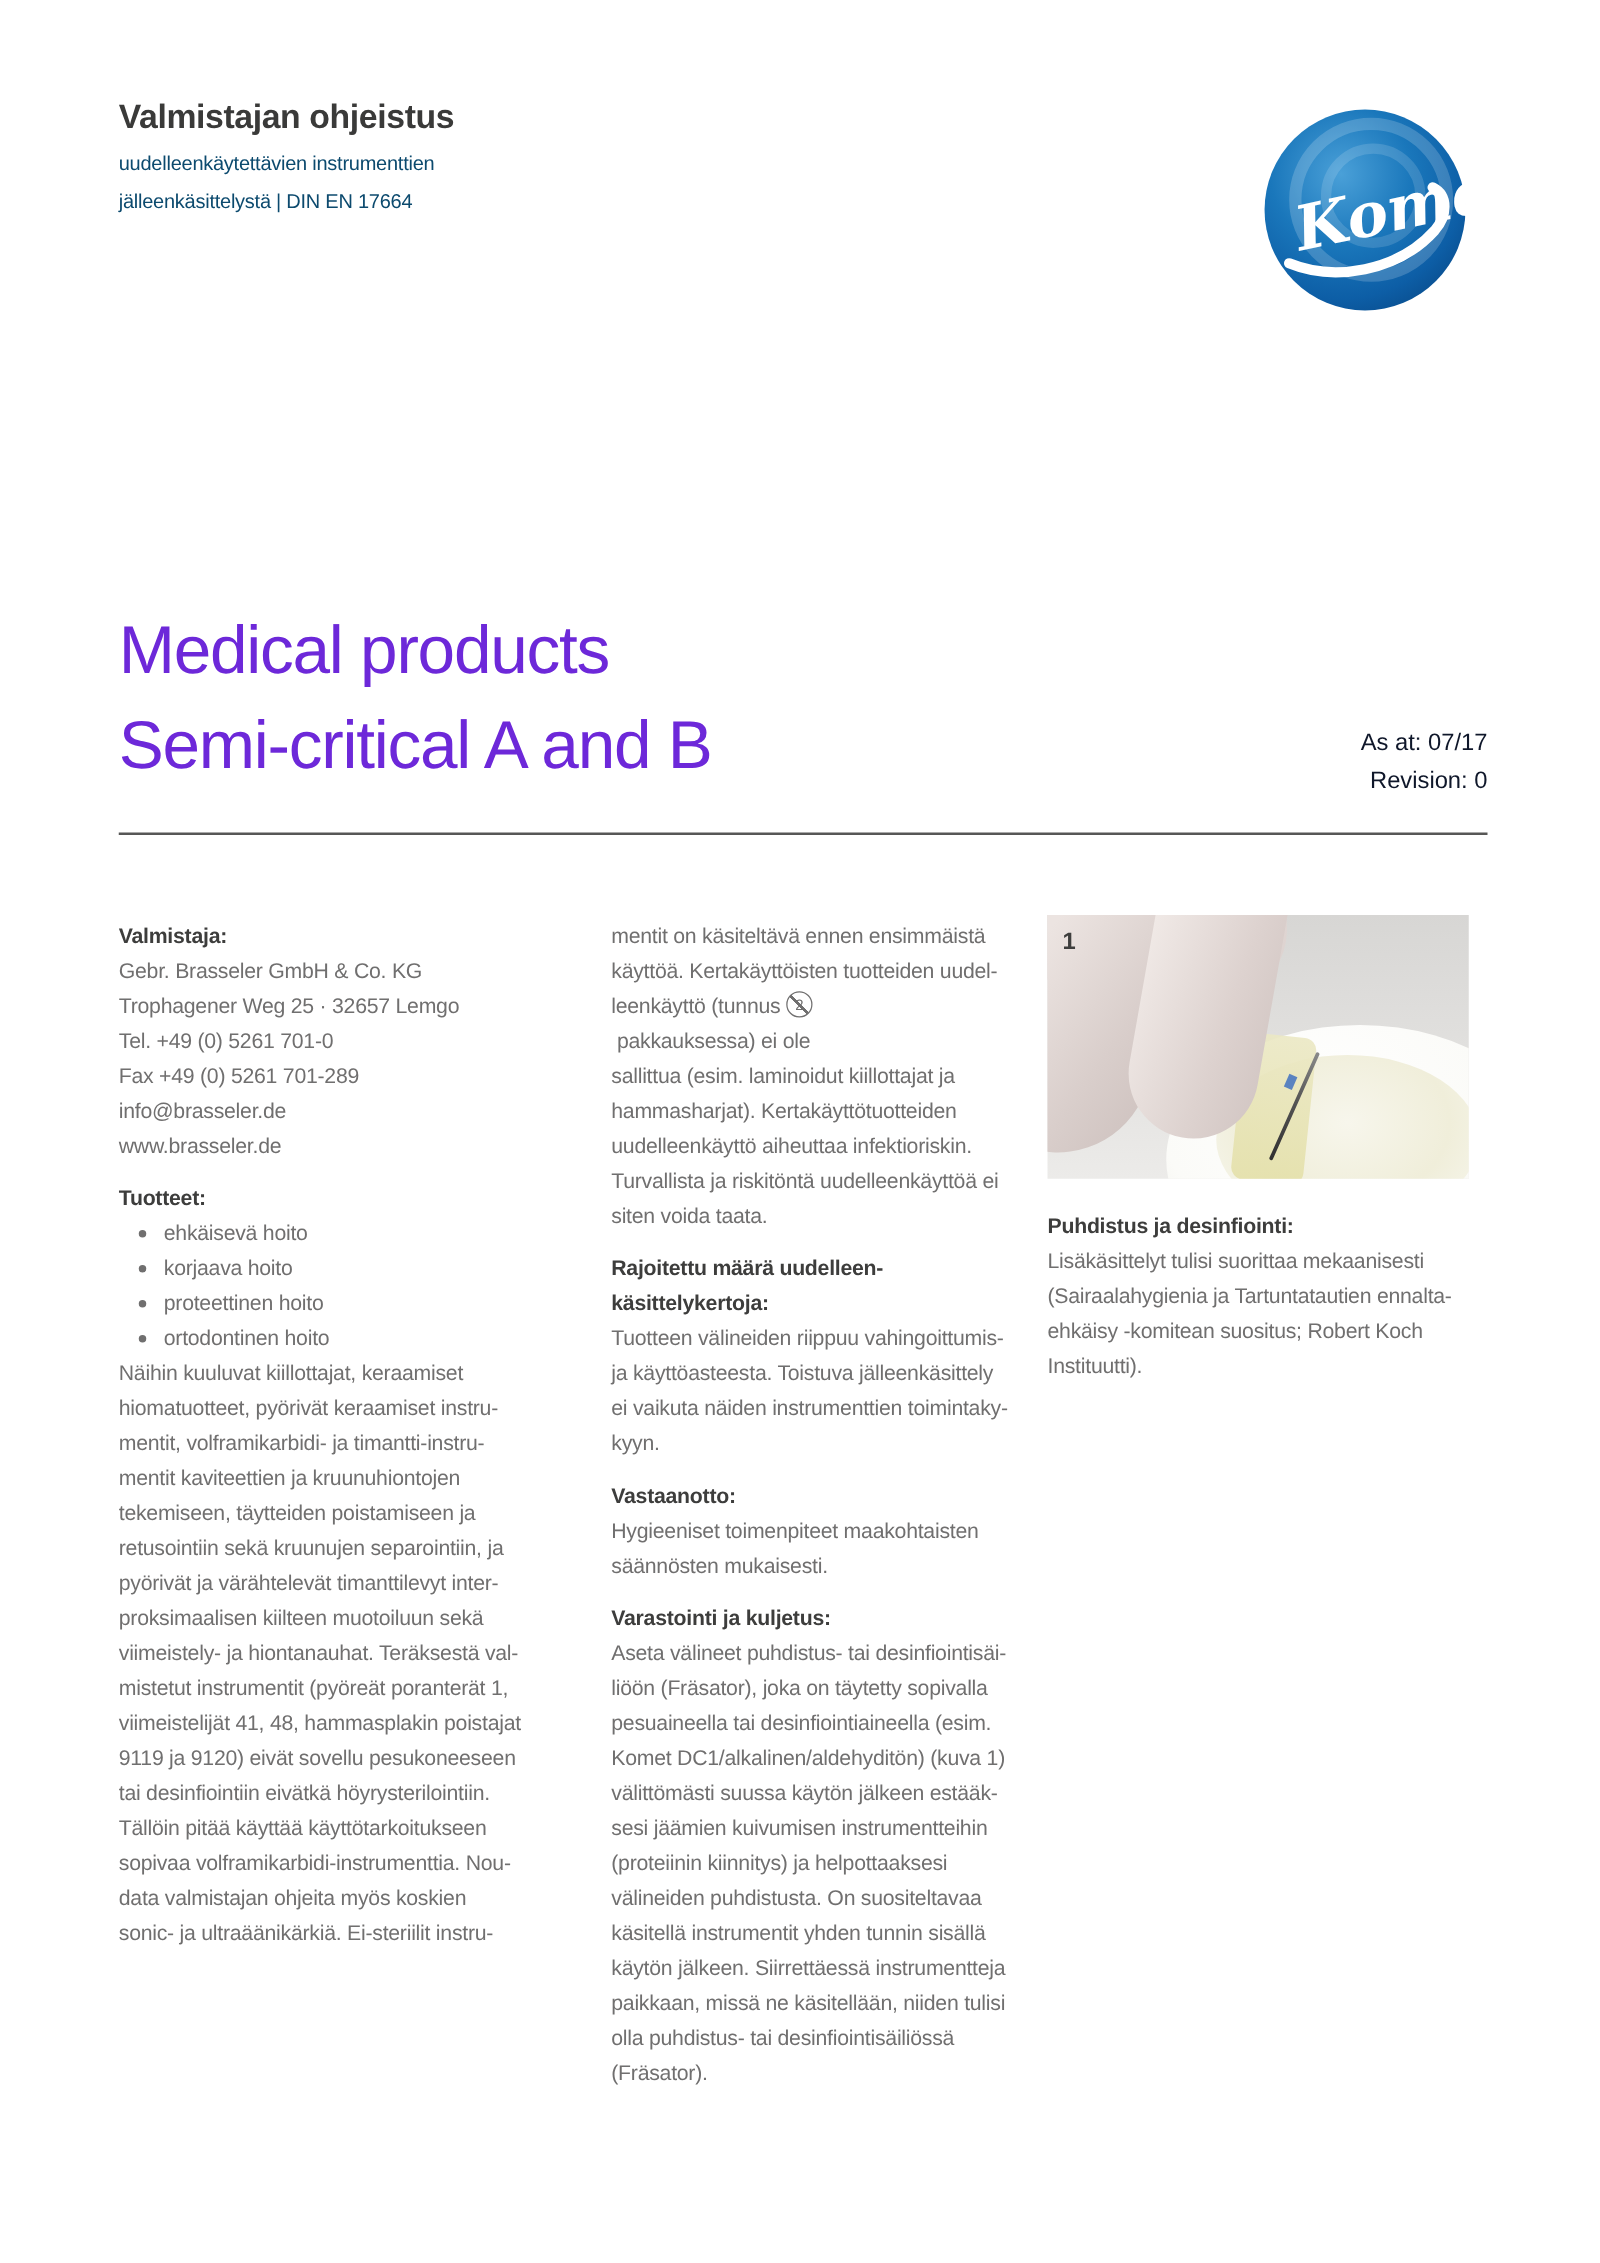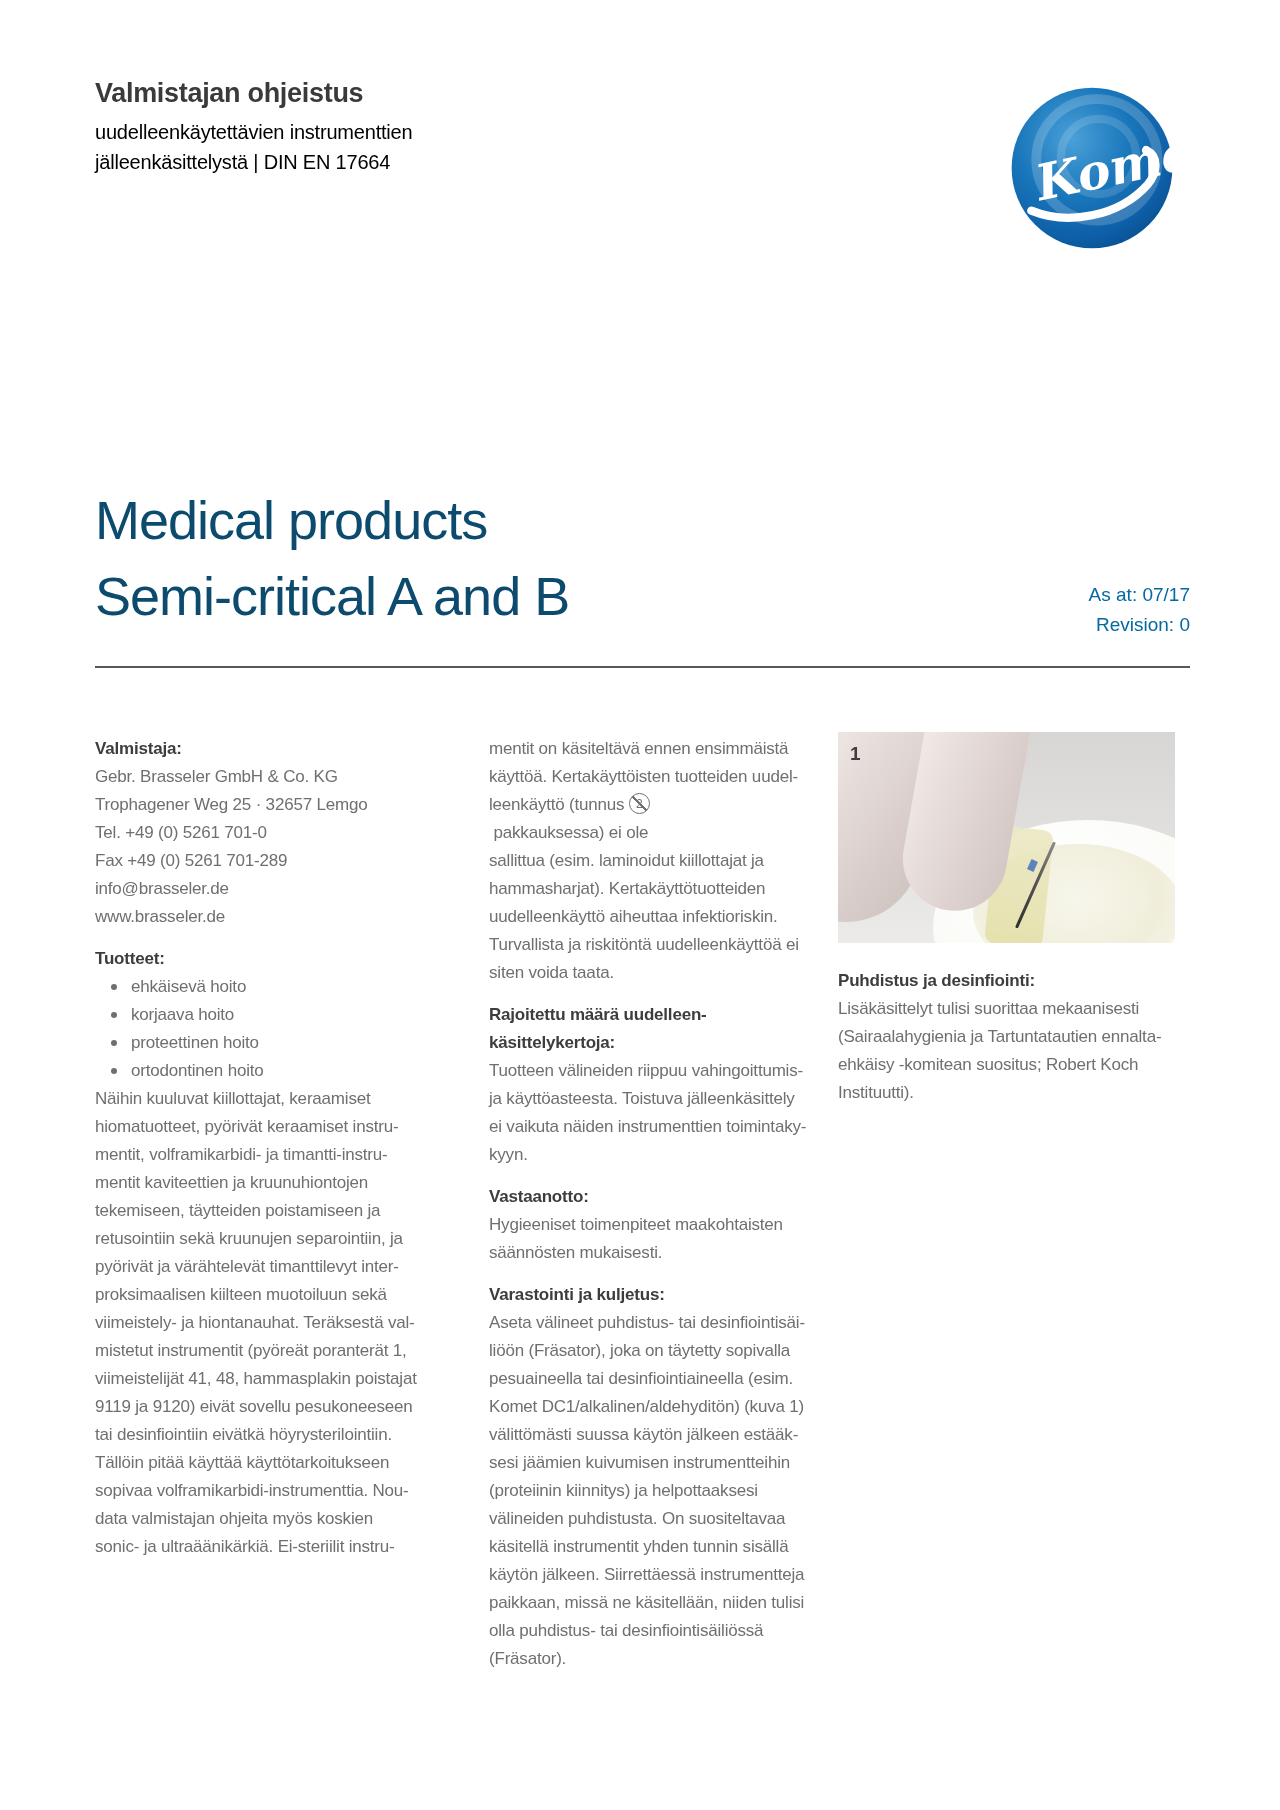--- a/index.html
+++ b/index.html
@@ -11,33 +11,33 @@
     color:#706f6f;
     overflow:hidden;
   }
   .ml{white-space:pre;}
   
   .masthead{position:absolute;left:95px;top:78px;}
   .masthead h1{
     margin:0;font-size:27px;font-weight:bold;color:#3a3a39;letter-spacing:-0.3px;
   }
   .masthead .sub{
-    margin:8px 0 0 0;font-size:20px;line-height:30px;color:#000000;letter-spacing:-0.2px;
+    margin:8px 0 0 0;font-size:16px;line-height:30px;color:#0c4a6e;letter-spacing:-0.2px;
   }
   .logo{position:absolute;left:1010px;top:86px;width:164px;height:164px;}
   .logo svg{width:164px;height:164px;display:block;}
   
   .doc-title{
     position:absolute;left:95px;top:482px;
-    font-size:54px;line-height:76px;color:#0c4a6e;letter-spacing:-1px;
+    font-size:54px;line-height:76px;color:#6d28d9;letter-spacing:-1px;
     font-weight:normal;margin:0;
   }
   .meta{
     position:absolute;right:90px;top:580px;text-align:right;
-    font-size:19px;line-height:30px;color:#0369a1;
+    font-size:19px;line-height:30px;color:#0f172a;
   }
   .rule{
     position:absolute;left:95px;top:666px;width:1095px;height:2px;background:#575756;
   }
   
   .col{position:absolute;top:735px;font-size:17px;line-height:28px;letter-spacing:-0.2px;}
   .col1{left:95px;width:322px;}
   .col2{left:489px;width:315px;}
   .col3{left:838px;width:337px;top:732px;}
   .col h3{

